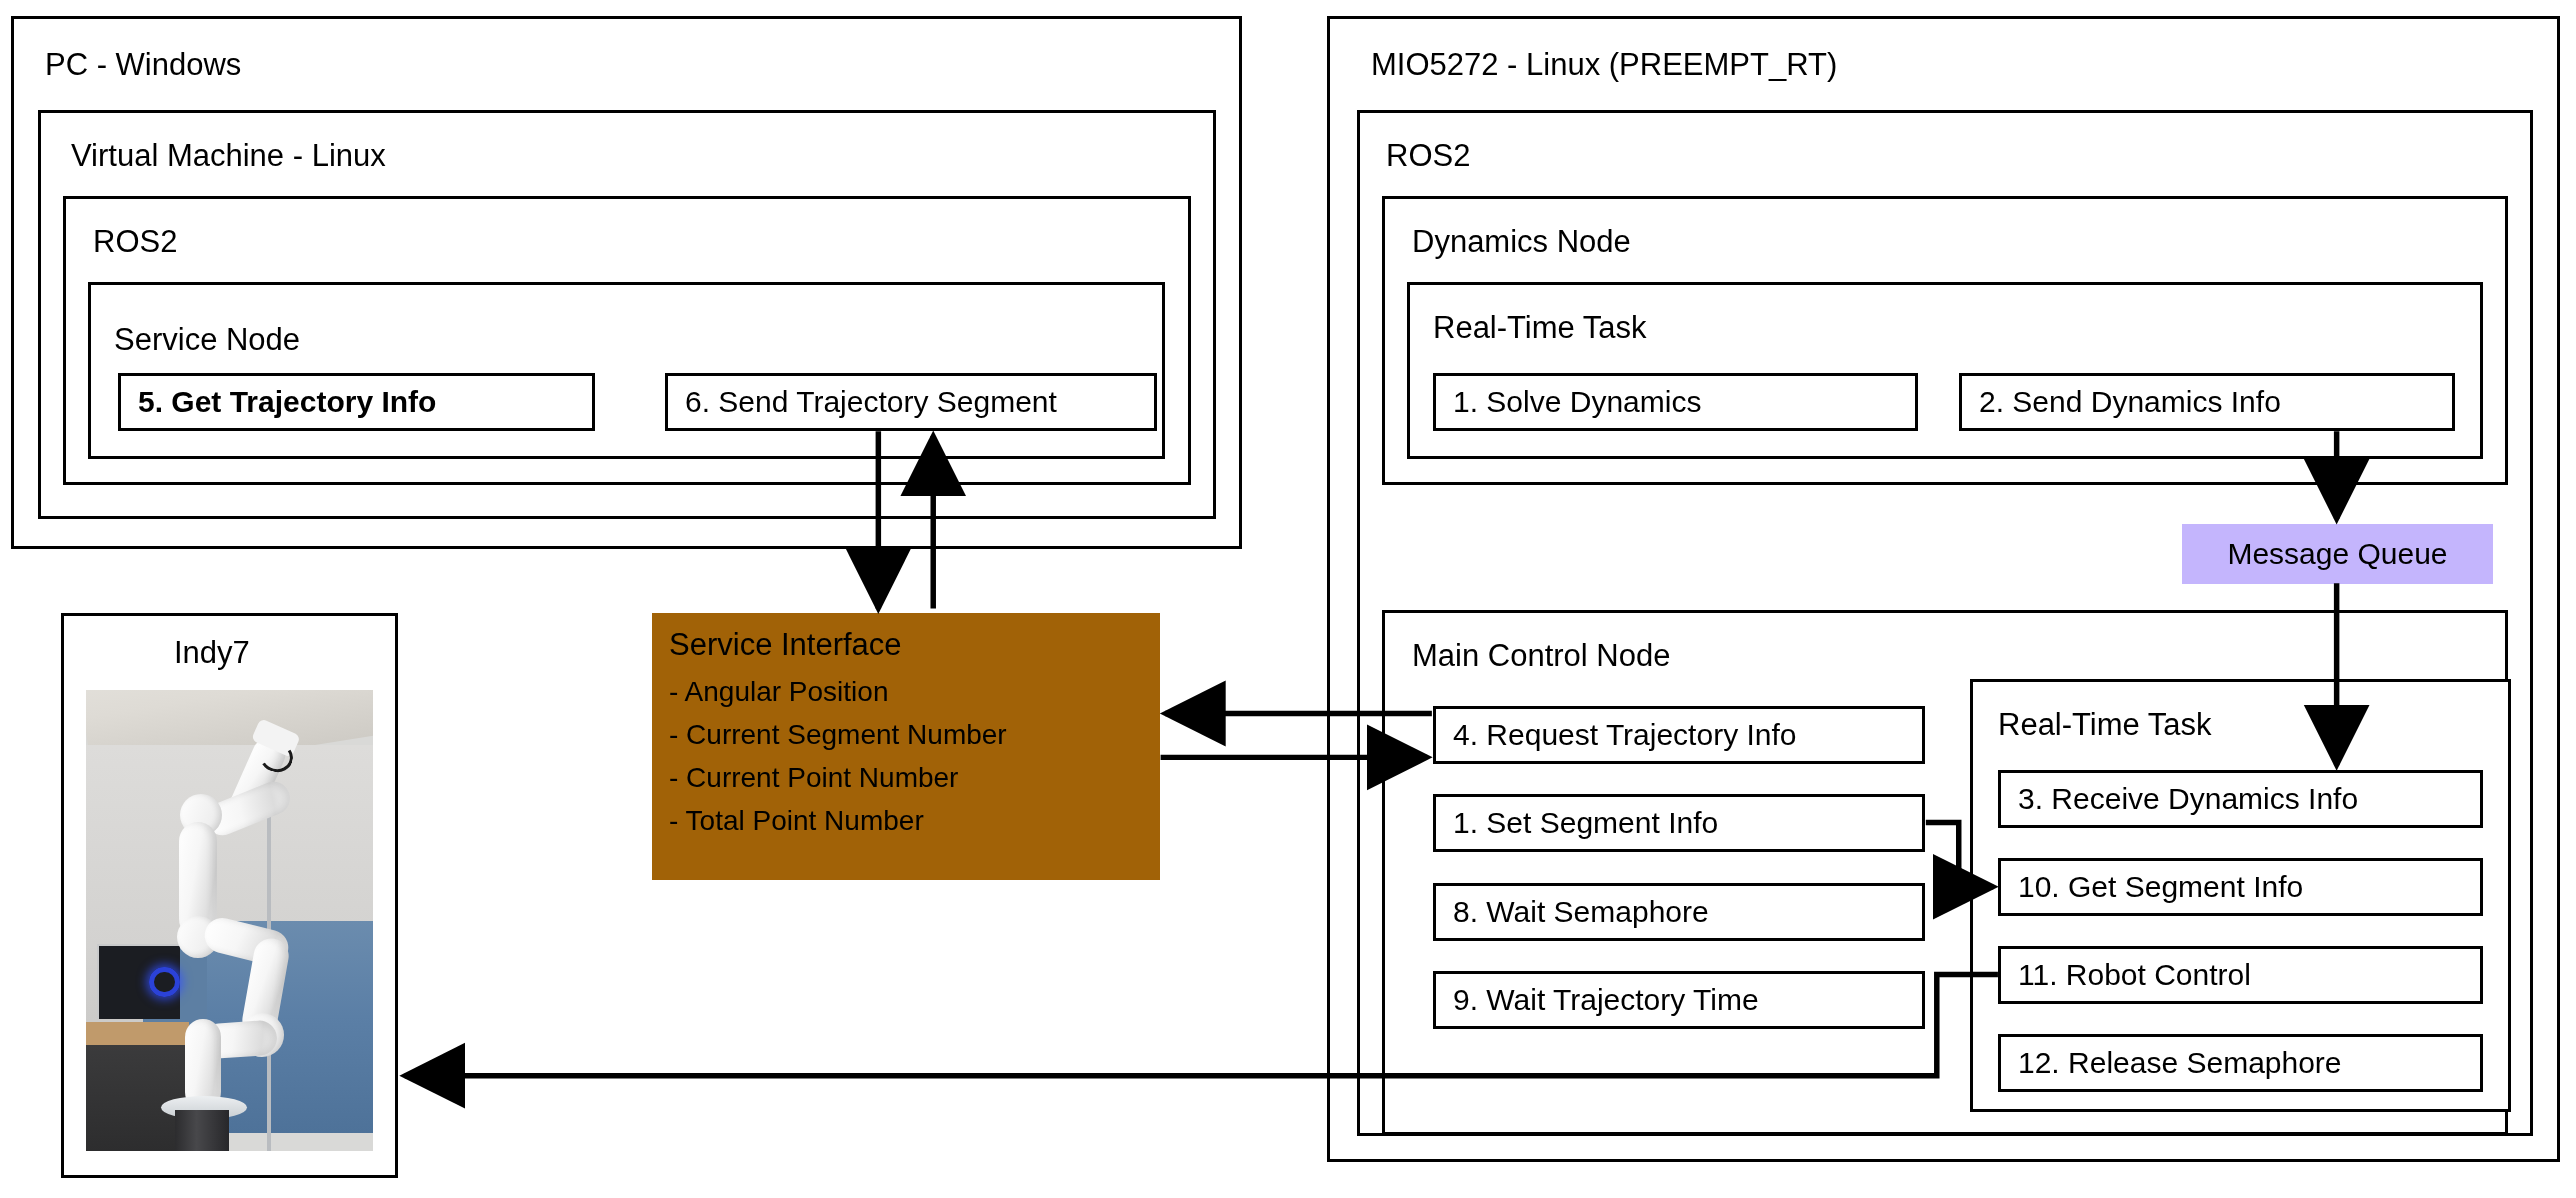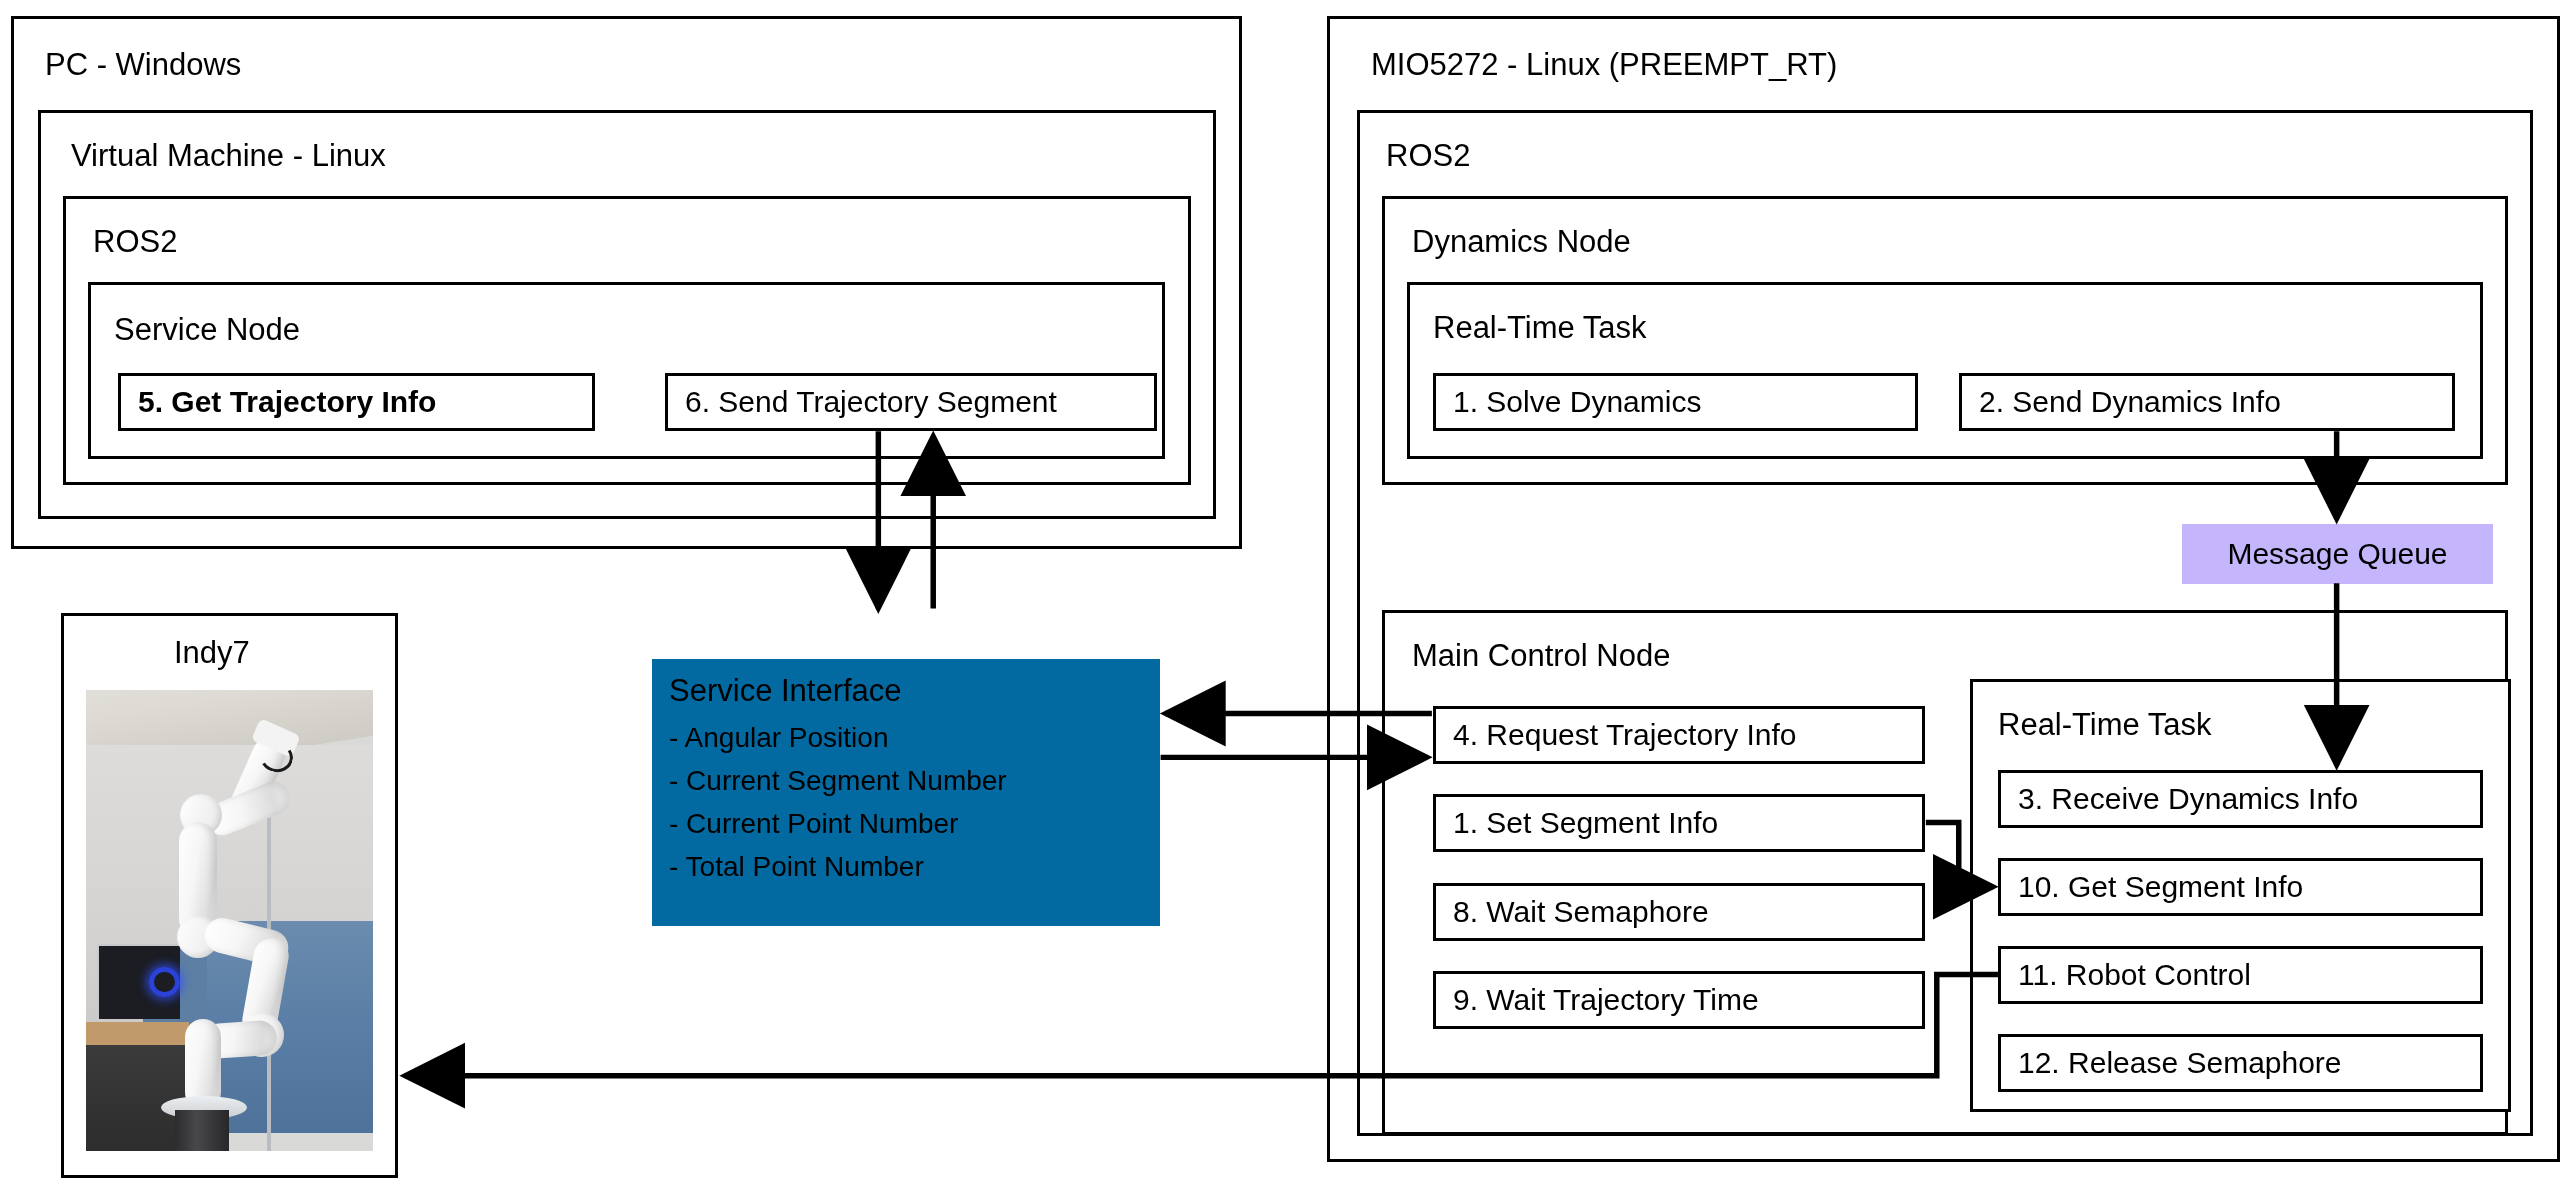--- a/index.html
+++ b/index.html
@@ -47,25 +47,24 @@
     border:0;
     display:flex;
     align-items:center;
     justify-content:center;
     font-size:30px;
     white-space:nowrap;
   }
   .svcbox{
     position:absolute;
     box-sizing:border-box;
-    background:#0369a1;
+    background:#a16207;
     border:0;
     font-size:30px;
     padding:14px 0 0 17px;
-    margin-top:46px;
   }
   .svcbox .hd{font-size:31px;margin-bottom:12.5px;display:block;}
   .svcbox .li{font-size:28px;display:block;margin-bottom:11px;white-space:nowrap;}
   svg.wires{
     position:absolute;
     left:0;top:0;
     width:2576px;height:1198px;
     pointer-events:none;
     overflow:visible;
   }
@@ -117,21 +116,21 @@
   <div class="box" style="left:38px;top:110px;width:1178px;height:409px;">
   </div>
   <div class="title" style="left:71px;top:140px;">Virtual Machine - Linux</div>
 
   <div class="box" style="left:63px;top:196px;width:1128px;height:289px;">
   </div>
   <div class="title" style="left:93px;top:226px;">ROS2</div>
 
   <div class="box" style="left:88px;top:282px;width:1077px;height:177px;">
   </div>
-  <div class="title" style="left:114px;top:314px;text-align:center;">Service Node</div>
+  <div class="title" style="left:114px;top:324px;text-align:center;">Service Node</div>
 
   <div class="leafbox" style="left:118px;top:373px;width:477px;height:58px;font-weight:bold;">5. Get Trajectory Info</div>
   <div class="leafbox" style="left:665px;top:373px;width:492px;height:58px;">6. Send Trajectory Segment</div>
 
   <div class="box" style="left:61px;top:613px;width:337px;height:565px;">
   </div>
   <div class="title" style="left:174px;top:637px;">Indy7</div>
 
   <div class="photo" style="left:86px;top:690px;width:287px;height:461px;">
     <div class="ph-ceil"></div>

